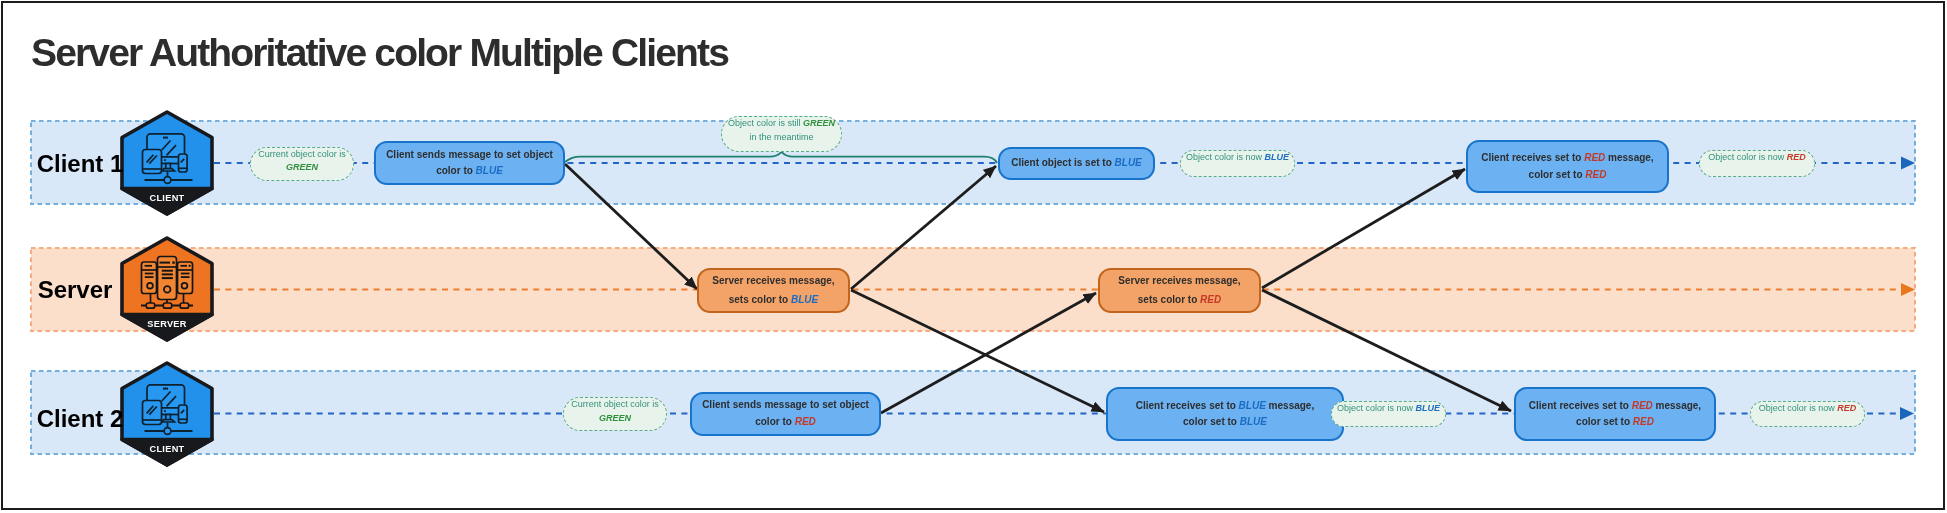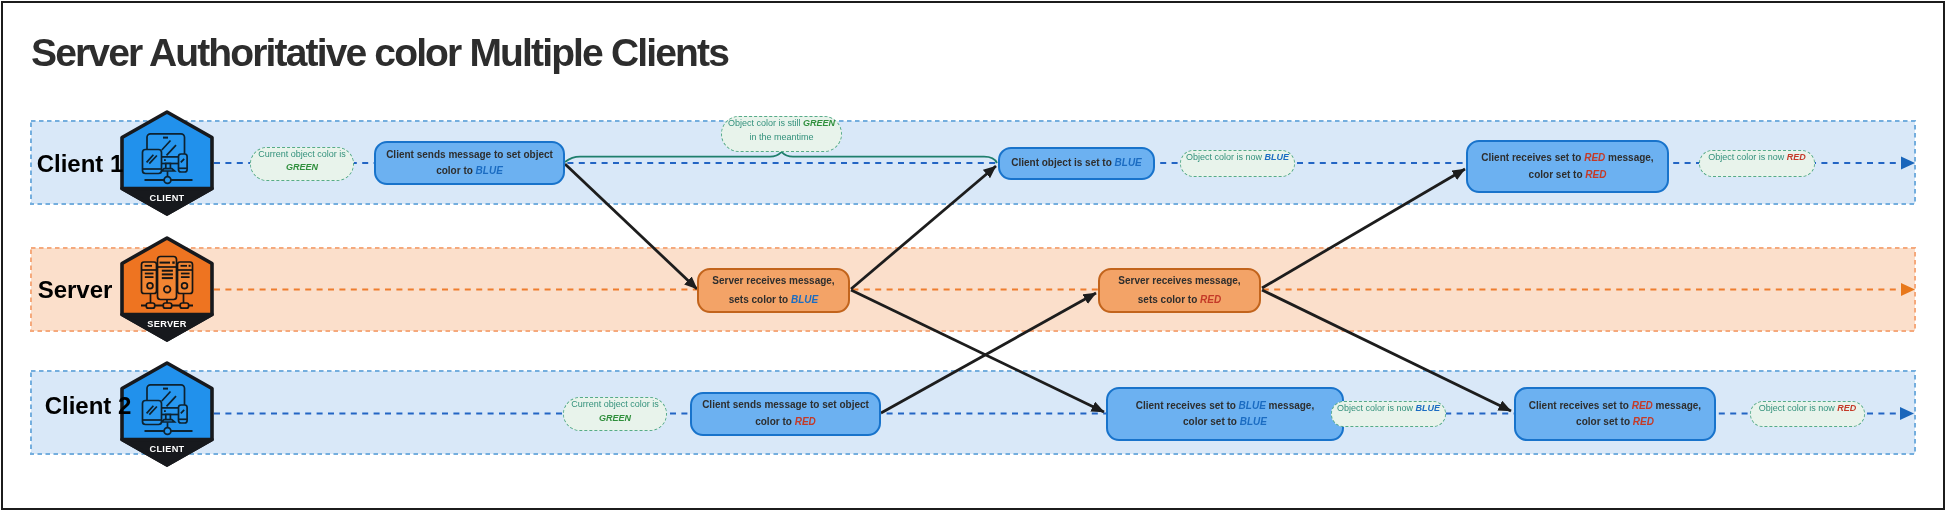--- a/index.html
+++ b/index.html
@@ -115,21 +115,21 @@
     </g>
     <text x="167" y="327" font-size="9.2" font-weight="700" fill="#ffffff" text-anchor="middle" letter-spacing="0.3">SERVER</text>
   </g>
 
   <use href="#hexc1" y="251"></use>
 </svg>
 
 <div id="title">Server Authoritative color Multiple Clients</div>
 <div class="lanelabel" style="left:80px;top:164px;">Client 1</div>
 <div class="lanelabel" style="left:75px;top:289.5px;">Server</div>
-<div class="lanelabel" style="left:80px;top:406px;margin-left:8px;">Client 2</div>
+<div class="lanelabel" style="left:80px;top:419px;">Client 2</div>
 
 <div class="note" style="left:250px;top:146.5px;width:104px;height:34px;">
     <span class="t">Current object color is<br><span class="g">GREEN</span></span>
   </div>
 <div class="bbox" style="left:374px;top:141px;width:191px;height:44px;">
     <span class="t">Client sends message to set object<br>color to&nbsp;<span class="b">BLUE</span></span>
   </div>
 <div class="note" style="left:721px;top:116px;width:121px;height:36px;">
     <span class="t">Object color is still <span class="g">GREEN</span><br>in the meantime</span>
   </div>

